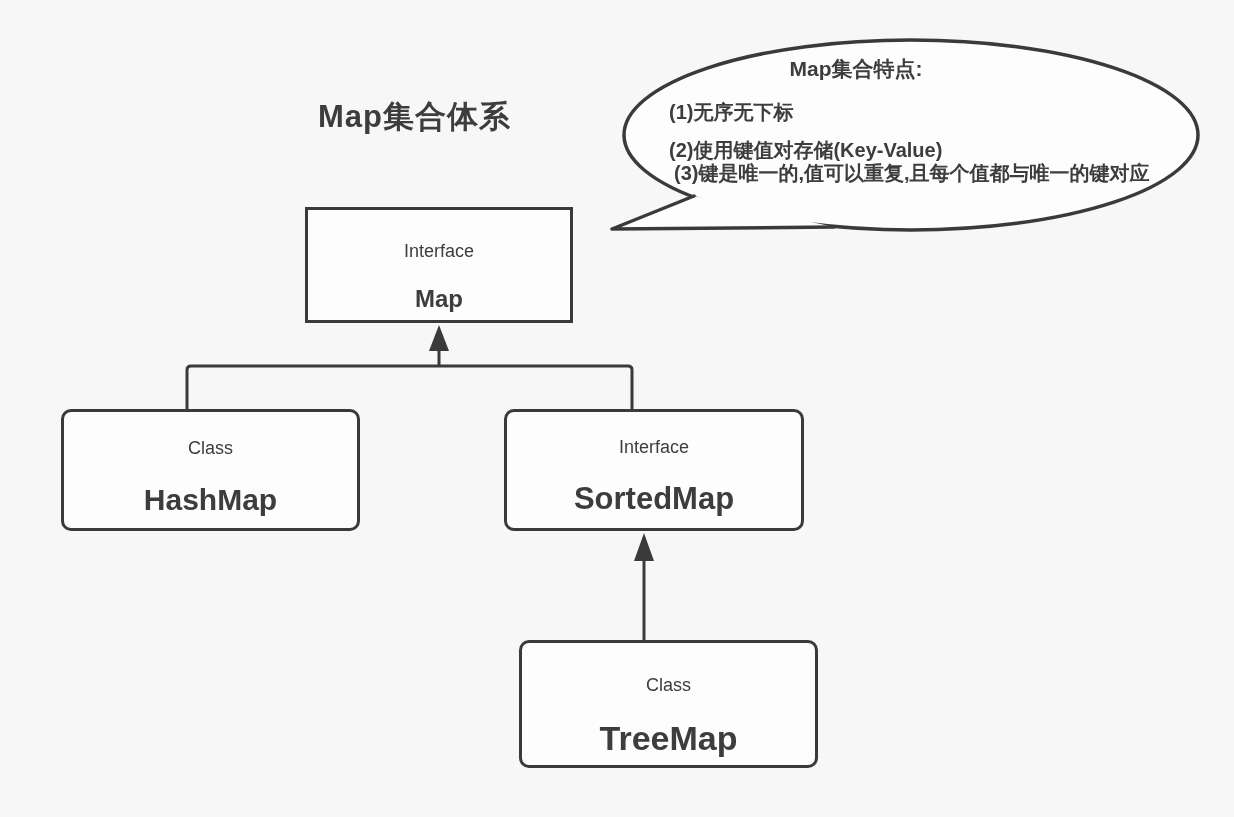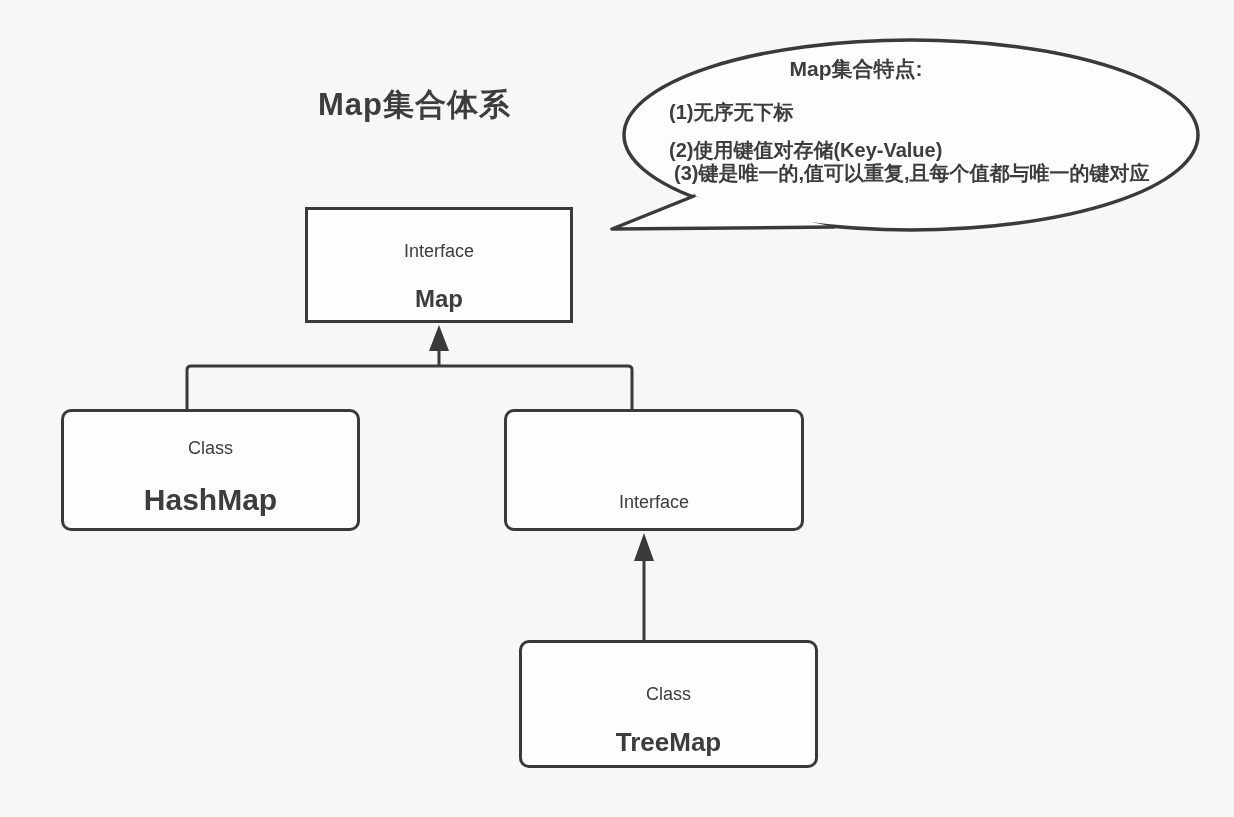--- a/index.html
+++ b/index.html
@@ -21,21 +21,21 @@
     left: 0;
     top: 0;
     width: 1234px;
     height: 817px;
   }
   svg.layer { pointer-events: none; }
 
   .diagram-title {
     position: absolute;
     left: 318px;
-    top: 84px;
+    top: 96px;
     font-size: 31px;
     font-weight: bold;
     letter-spacing: 1px;
     white-space: nowrap;
   }
 
   
   .bubble-title {
     position: absolute;
     left: 656px;
@@ -84,21 +84,21 @@
   .node-map       { left: 305px; top: 207px; width: 268px; height: 116px; padding-bottom: 8px; }
   .node-map .nname { font-size: 24px; }
 
   .node-hashmap   { left: 38px;  top: 409px; width: 299px; height: 122px; padding-bottom: 12px; }
   .node-hashmap .nname { font-size: 30px; }
 
   .node-sortedmap { left: 481px; top: 409px; width: 300px; height: 122px; padding-bottom: 12px; }
   .node-sortedmap .nname { font-size: 31px; }
 
   .node-treemap   { left: 496px; top: 640px; width: 299px; height: 128px; padding-bottom: 8px; }
-  .node-treemap .nname { font-size: 26px; }
+  .node-treemap .nname { font-size: 34px; }
 
   
   .shape-stroke {
     fill: #fdfdfd;
     stroke: #3a3a3a;
     stroke-width: 3.5;
     stroke-linejoin: round;
     stroke-linecap: round;
   }
   .conn {
@@ -141,20 +141,21 @@
     <div class="nname">Map</div>
   </div>
 
   <div class="node rounded node-hashmap">
     <div class="stereo">Class</div>
     <div class="nname">HashMap</div>
   </div>
 
   <div class="node rounded node-sortedmap">
     <div class="stereo">Interface</div>
+    <div class="nname">SortedMap</div>
   </div>
 
   <div class="node rounded node-treemap">
     <div class="stereo">Class</div>
     <div class="nname">TreeMap</div>
   </div>
 
 </div>
 
 </body></html>

